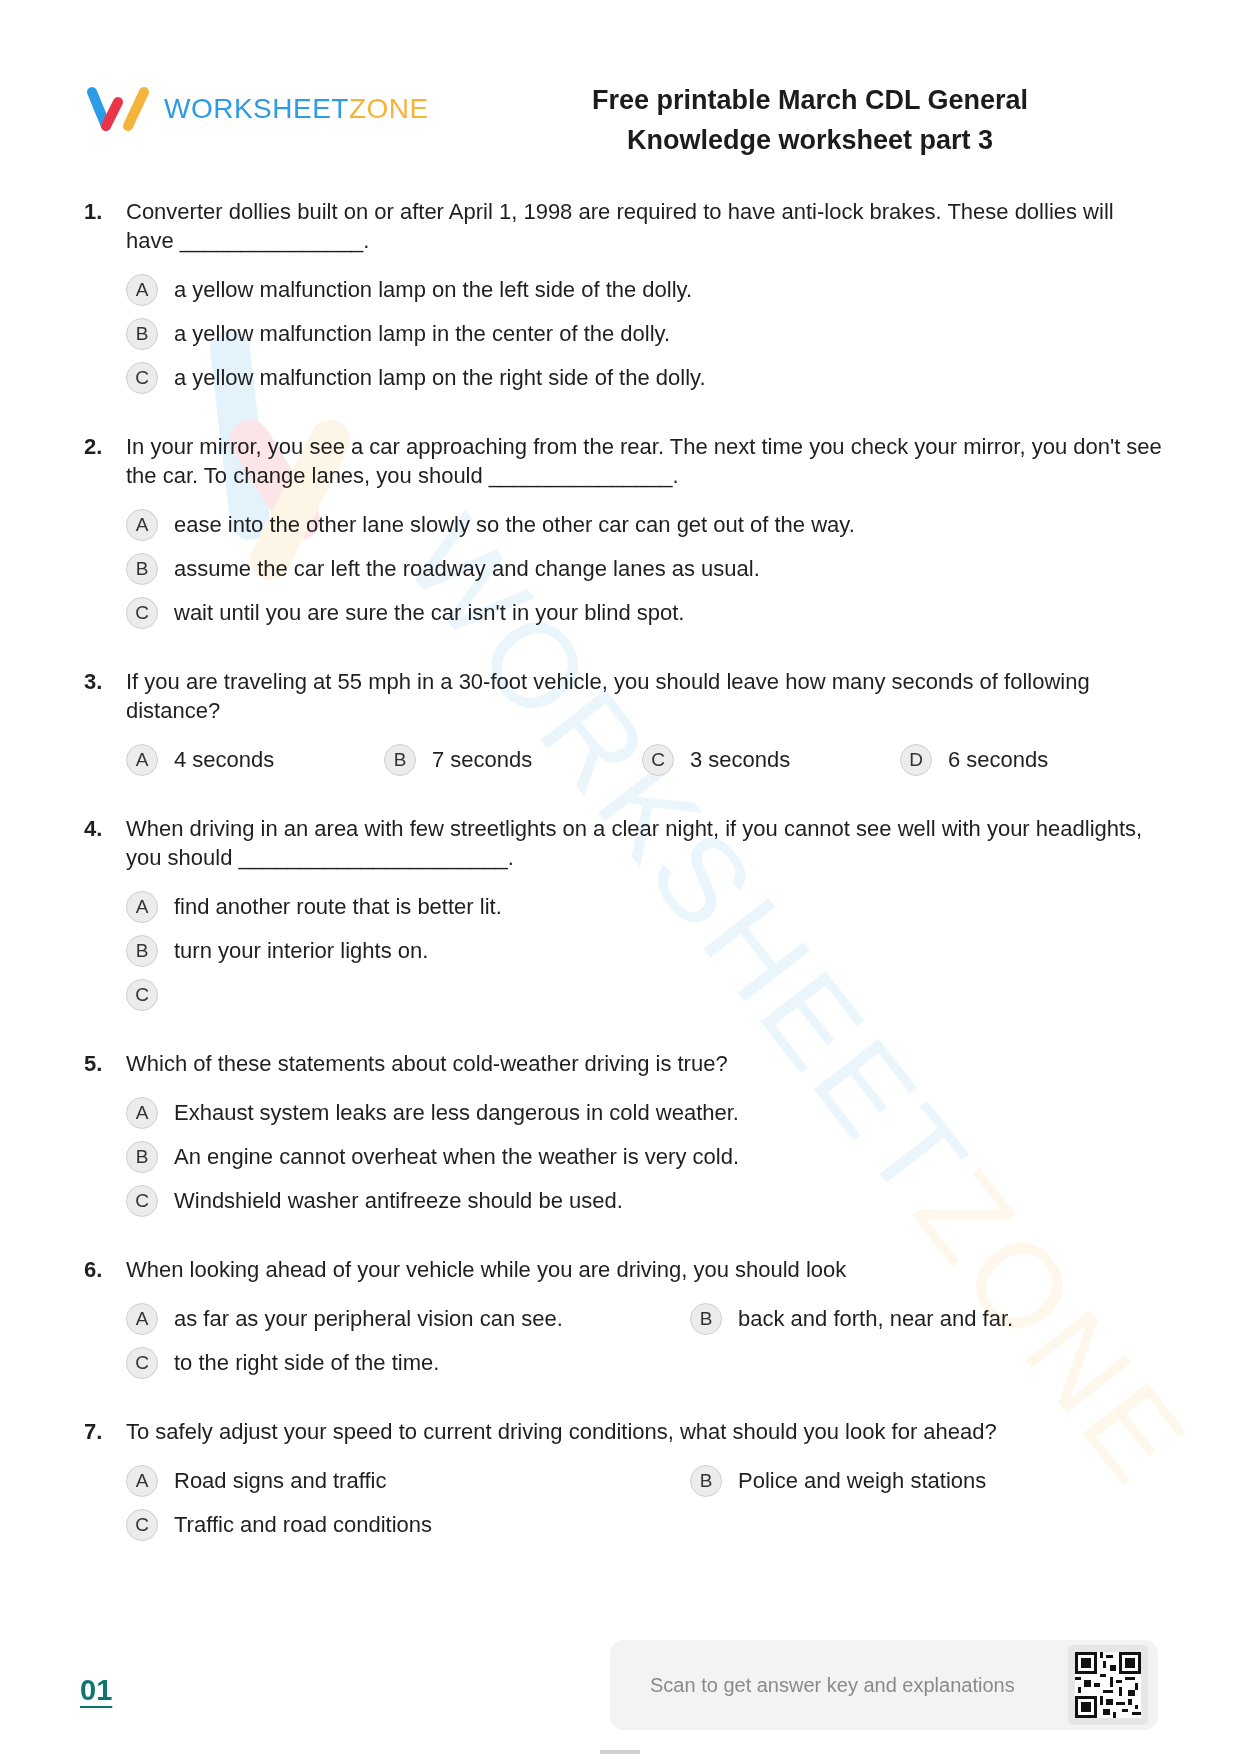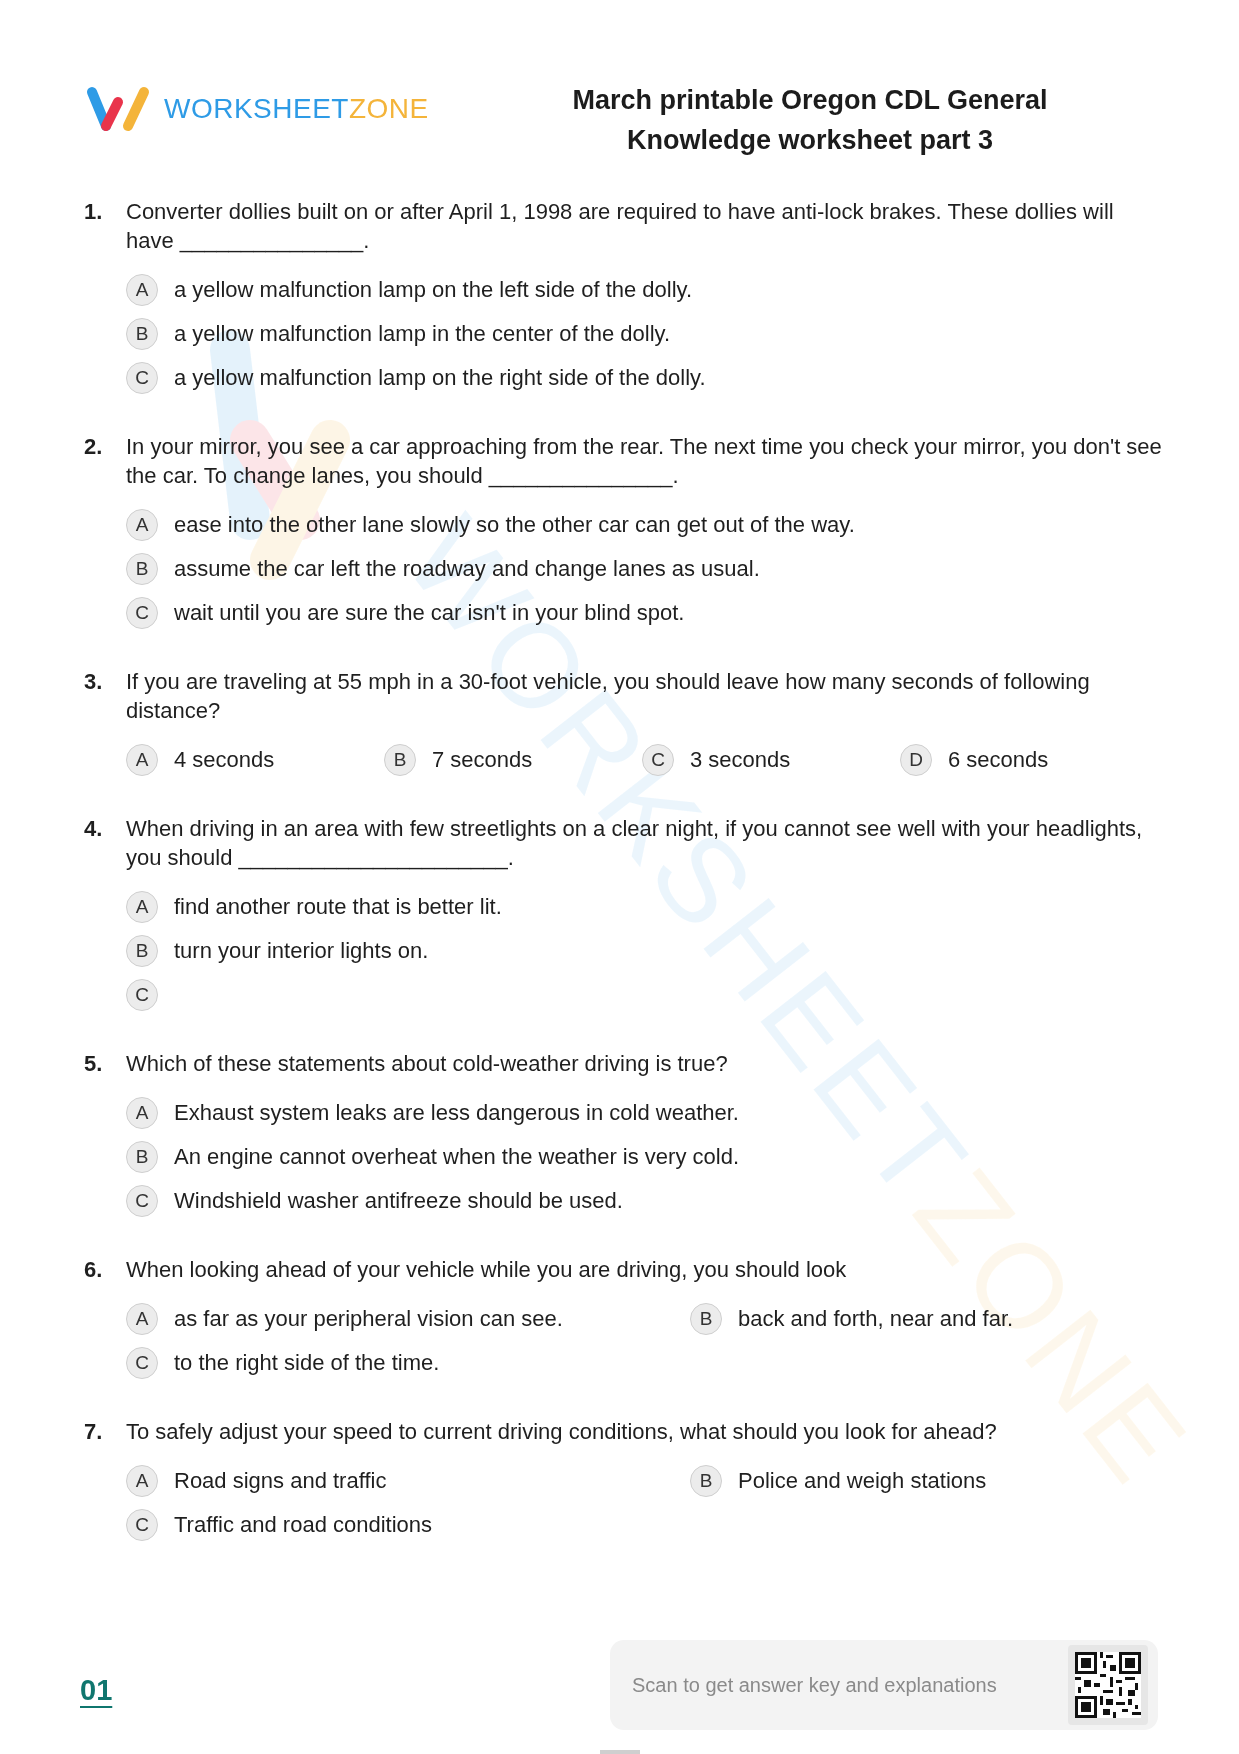--- a/index.html
+++ b/index.html
@@ -28,21 +28,21 @@
   .opt { display: flex; align-items: center; font-size: 22px; }
   .badge { width: 30px; height: 30px; border-radius: 50%; background: #ececec;
     border: 1px solid #cfcfcf; display: flex; align-items: center; justify-content: center;
     font-size: 19px; color: #333; margin-right: 16px; flex-shrink: 0; }
 
   .page-num { position: absolute; left: 80px; top: 1674px; font-size: 29px; font-weight: 700;
     text-decoration: underline; text-underline-offset: 6px; color: #0f766e; }
 
   .scan-box { position: absolute; left: 610px; top: 1640px; width: 548px; height: 90px;
     background: #f3f3f3; border-radius: 14px; display: flex; align-items: center; }
-  .scan-text { margin-left: 22px; font-size: 20px; color: #8a8a8a; flex: 1; }
+  .scan-text { margin-left: 40px; font-size: 20px; color: #8a8a8a; flex: 1; }
   .qr { width: 80px; height: 80px; background: #e6e6e6; margin-right: 10px; display: flex;
     align-items: center; justify-content: center; border-radius: 4px; }
   .footer-dash { position: absolute; left: 600px; top: 1750px; width: 40px; height: 4px; background: #cfcfcf; }
 </style>
 </head>
 <body>
 
 <svg class="watermark" viewBox="0 0 1239 1754">
   <g opacity="0.12">
     <path d="M230 350 L250 520" stroke="#2e9be6" stroke-width="40" stroke-linecap="round"></path>
@@ -55,21 +55,21 @@
 <div class="logo">
   <svg viewBox="0 0 68 50">
     <path d="M8 8 L22 42" stroke="#2e9be6" stroke-width="10" stroke-linecap="round"></path>
     <path d="M22 42 L34 18" stroke="#e9344b" stroke-width="10" stroke-linecap="round"></path>
     <path d="M60 8 L44 42" stroke="#f4b43a" stroke-width="10" stroke-linecap="round"></path>
   </svg>
   <span class="logo-text"><span class="w">WORKSHEET</span><span class="z">ZONE</span></span>
 </div>
 
 <div class="title">
-  <div>March printable Oregon CDL General</div>
+  <div>Free printable March CDL General</div>
   <div>Knowledge worksheet part 3</div>
 </div>
 
 <div class="question" style="top:197px;">
   <div class="q-head">
     <span class="q-num">1.</span>
     <span class="q-text">Converter dollies built on or after April 1, 1998 are required to have anti-lock brakes. These dollies will have _______________.</span>
   </div>
   <div class="options">
     <div class="opt-row">

